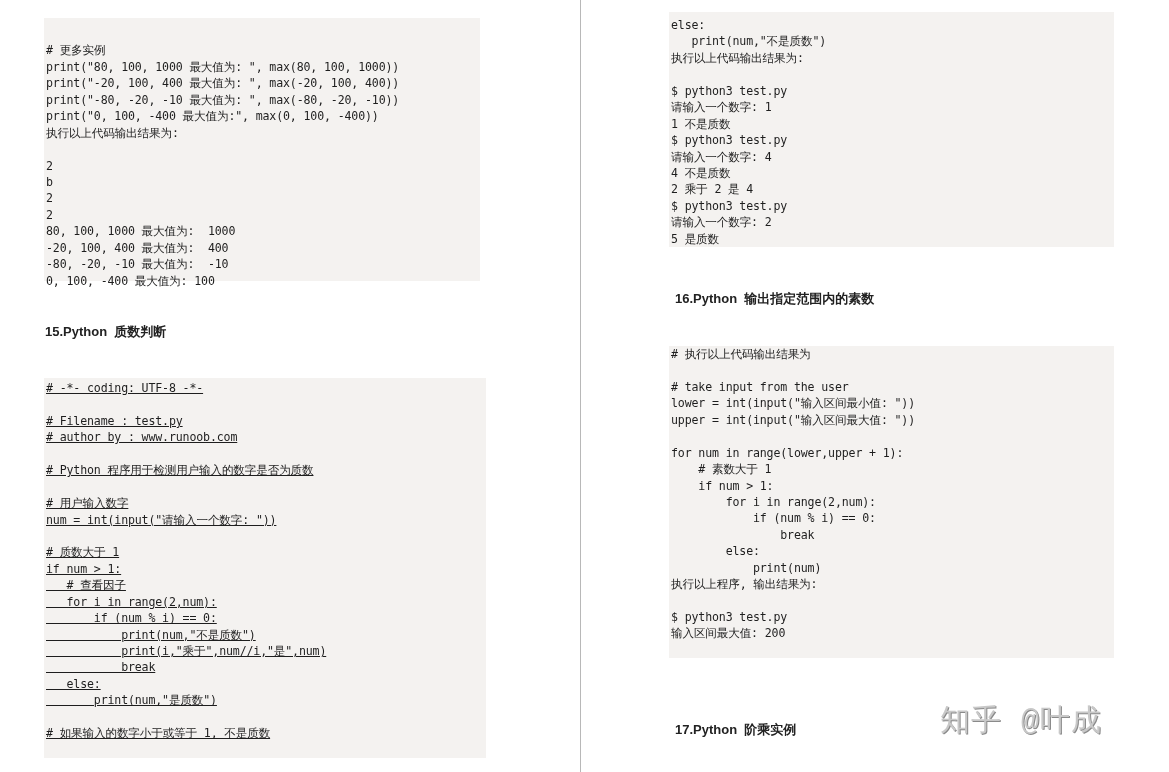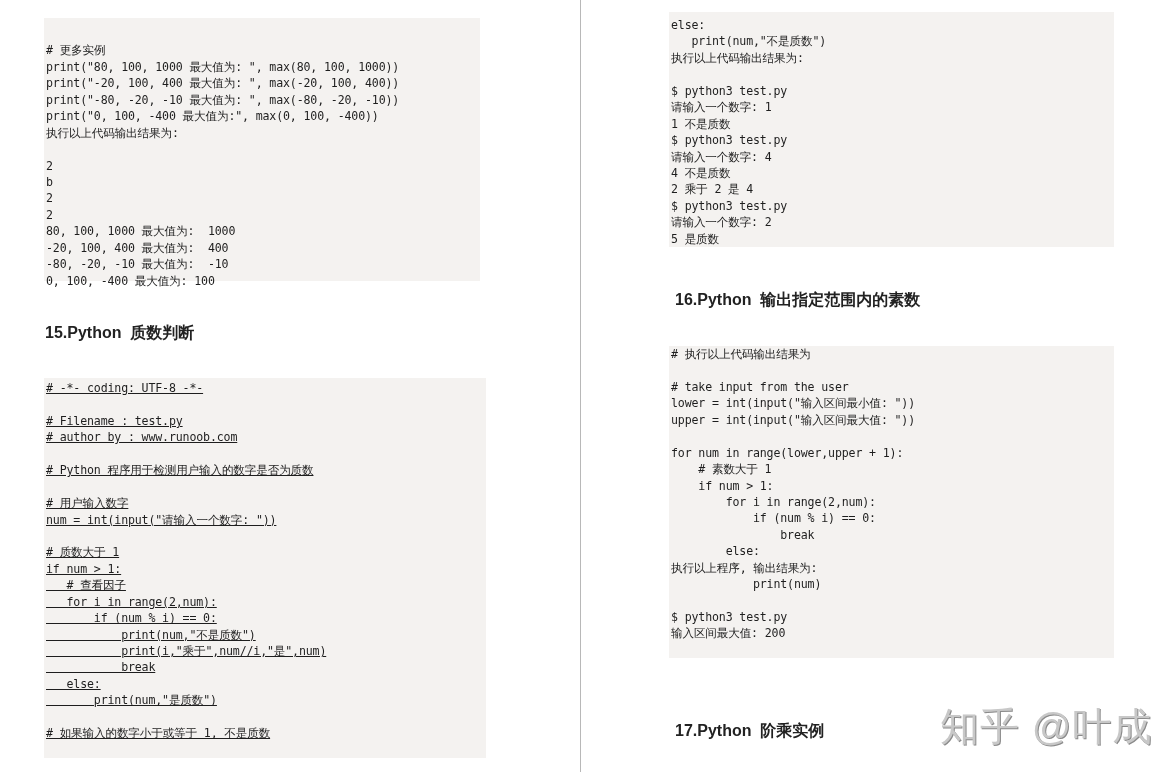--- a/index.html
+++ b/index.html
@@ -20,27 +20,27 @@
     padding-left: 2px;
   }
   .code-line {
     height: 16.45px; line-height: 16.45px;
     font-size: 11.6px; white-space: pre;
     letter-spacing: -0.15px;
   }
   .section-heading {
     position: absolute;
     font-family: "Liberation Sans", sans-serif;
-    font-weight: bold; font-size: 16px; color: #222;
+    font-weight: bold; font-size: 13px; color: #222;
     white-space: pre;
   }
   .watermark {
     position: absolute; left: 940px; top: 700px;
-    font-family: Liberation Sans, sans-serif;
-    font-size: 39px; color: #c8c8c8;
+    font-family: Liberation Mono, monospace;
+    font-size: 30px; color: #c8c8c8;
     text-shadow: 1px 1px 0 #8a8a8a;
     letter-spacing: 1px; white-space: pre;
   }
 </style>
 </head>
 <body>
 
 <div class="page-divider"></div>
 
 <div class="code-block" style="left:44px; top:18px; width:436px; height:263px; padding-top:8px;">
@@ -115,22 +115,22 @@
   <div class="code-line">lower = int(input("输入区间最小值: "))</div>
   <div class="code-line">upper = int(input("输入区间最大值: "))</div>
   <div class="code-line"></div>
   <div class="code-line">for num in range(lower,upper + 1):</div>
   <div class="code-line">    # 素数大于 1</div>
   <div class="code-line">    if num &gt; 1:</div>
   <div class="code-line">        for i in range(2,num):</div>
   <div class="code-line">            if (num % i) == 0:</div>
   <div class="code-line">                break</div>
   <div class="code-line">        else:</div>
+  <div class="code-line">            print(num)</div>
   <div class="code-line">执行以上程序, 输出结果为:</div>
-  <div class="code-line">            print(num)</div>
   <div class="code-line"></div>
   <div class="code-line">$ python3 test.py</div>
   <div class="code-line">输入区间最大值: 200</div>
 </div>
 
 <div class="section-heading" style="left:675px; top:701px;margin-top:20px;">17.Python  阶乘实例</div>
 
 <div class="watermark">知乎 @叶成</div>
 
 </body></html>

